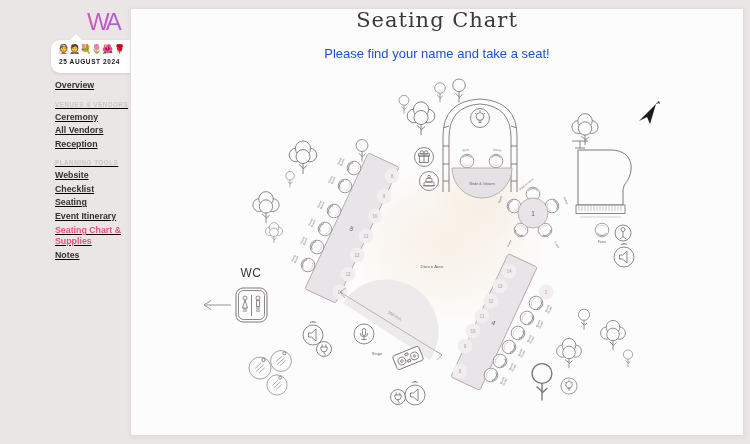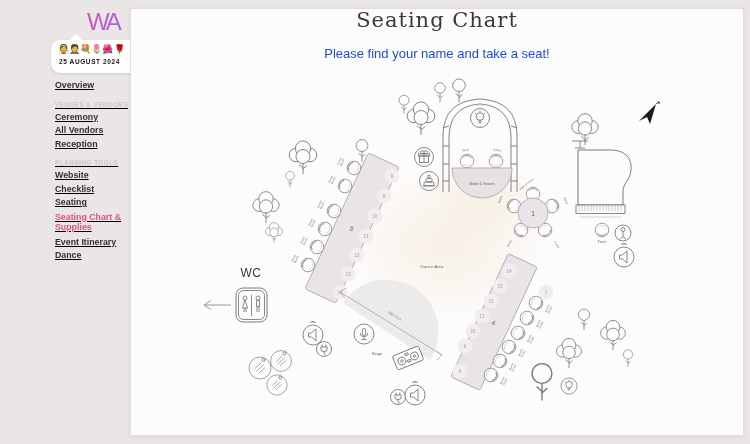--- a/index.html
+++ b/index.html
@@ -83,23 +83,23 @@
   <nav>
     <a class="nav-item">Overview</a>
     <div class="nav-header">VENUES &amp; VENDORS</div>
     <a class="nav-item">Ceremony</a>
     <a class="nav-item">All Vendors</a>
     <a class="nav-item">Reception</a>
     <div class="nav-header">PLANNING TOOLS</div>
     <a class="nav-item">Website</a>
     <a class="nav-item">Checklist</a>
     <a class="nav-item">Seating</a>
+    <a class="nav-item">Event Itinerary</a>
     <a class="nav-item active">Seating Chart &amp; Supplies</a>
-    <a class="nav-item">Event Itinerary</a>
-    <a class="nav-item">Dance</a>
+    <a class="nav-item">Notes</a>
     <div class="nav-gap"></div>
     <div class="nav-gap"></div>
   </nav>
 </div>
 
 <div class="canvas-card"></div>
 <div class="chart-title">Seating Chart</div>
 <div class="chart-subtitle">Please find your name and take a seat!</div>
 
 <svg class="diagram" width="750" height="444" viewBox="0 0 750 444">

